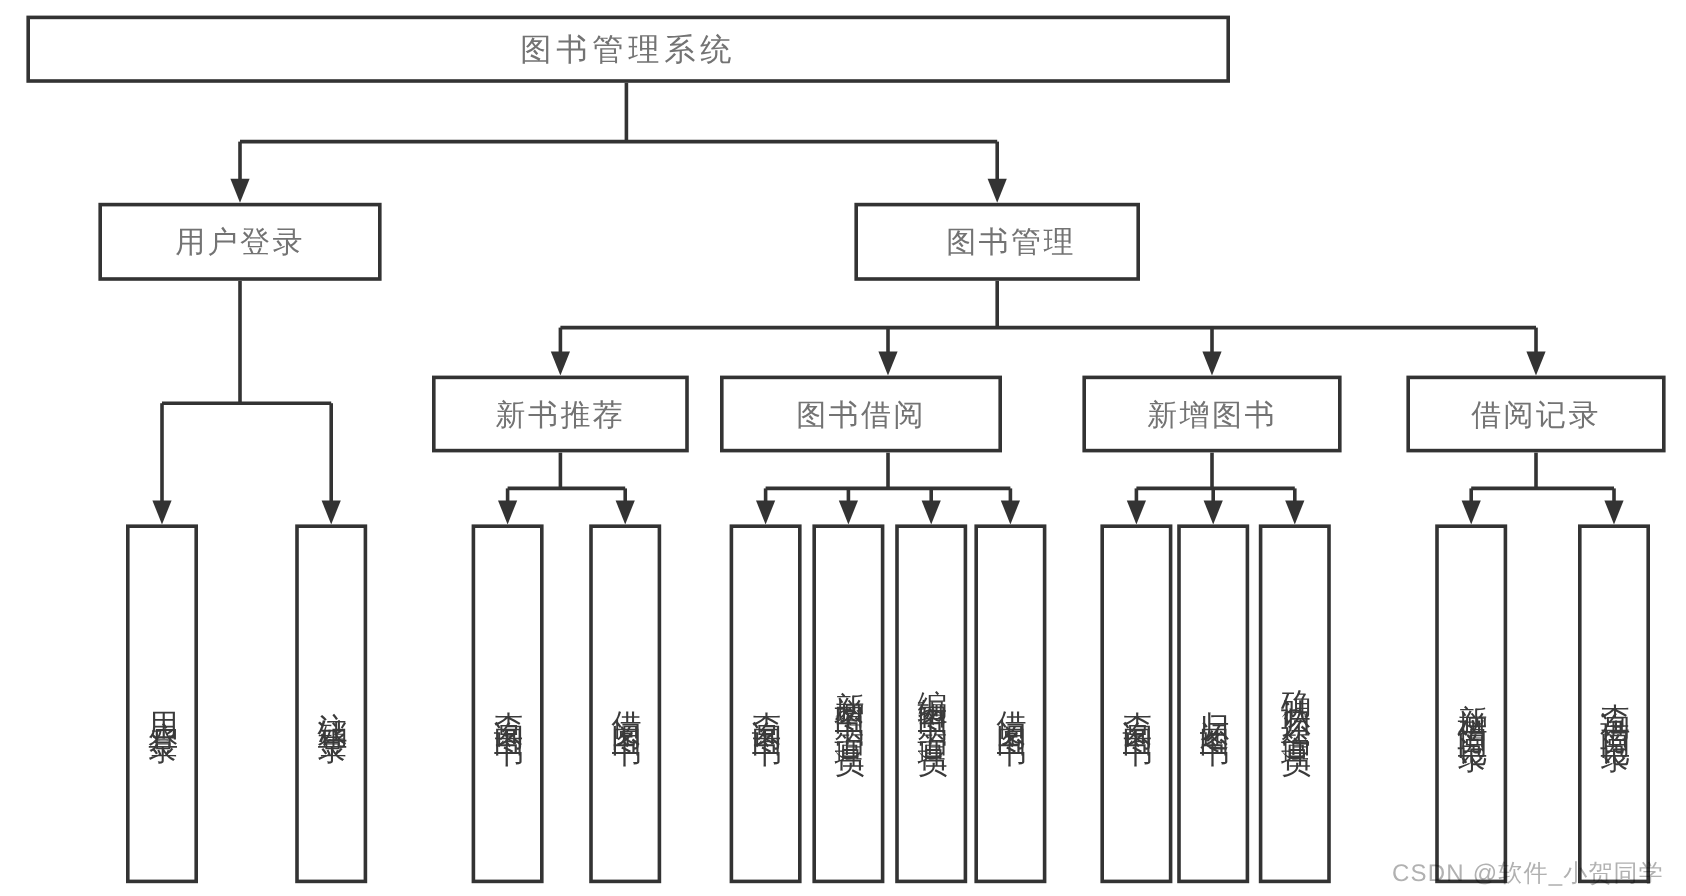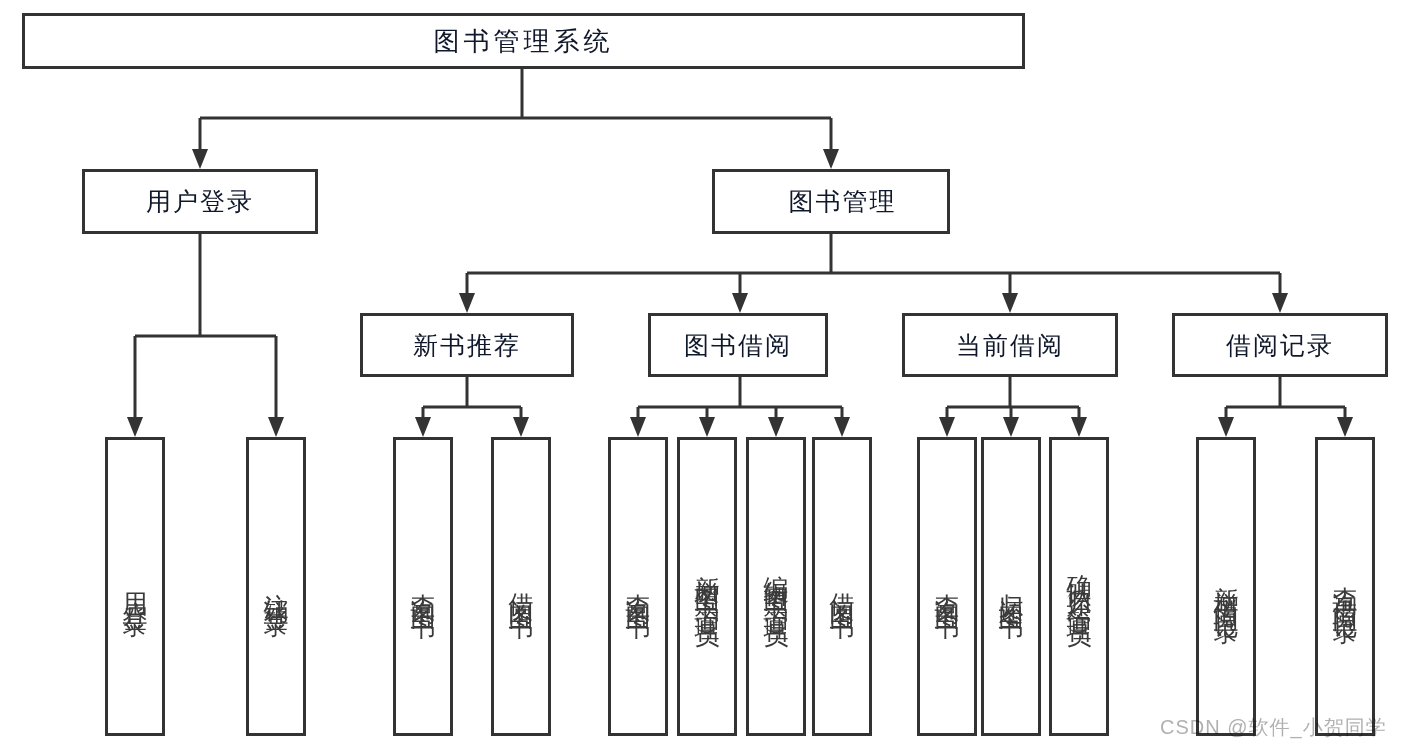--- a/index.html
+++ b/index.html
@@ -30,21 +30,21 @@
     stroke: none;
   }
   .hbox {
     position: absolute;
     box-sizing: border-box;
     border: 3px solid #333333;
     background: #ffffff;
     display: flex;
     align-items: center;
     justify-content: center;
-    color: #0f172a;
+    color: #737373;
     font-size: 25px;
     letter-spacing: 2px;
     z-index: 2;
     white-space: nowrap;
   }
   .hbox.root {
     font-size: 26px;
     letter-spacing: 4px;
   }
   .vbox {
@@ -161,22 +161,22 @@
       <polygon points="1337,417 1353,417 1345,437"></polygon>
     </g>
   </svg>
 
   <div class="hbox root" style="left:22px; top:13px; width:1003px; height:56px;">图书管理系统</div>
 
   <div class="hbox" style="left:82px; top:169px; width:236px; height:65px;">用户登录</div>
   <div class="hbox" style="left:712px; top:169px; width:238px; height:65px;padding-left:23px;">图书管理</div>
 
   <div class="hbox" style="left:360px; top:313px; width:214px; height:64px;">新书推荐</div>
-  <div class="hbox" style="left:648px; top:313px; width:180px; height:64px;">图书借阅</div>
-  <div class="hbox" style="left:902px; top:313px; width:216px; height:64px;">当前借阅</div>
+  <div class="hbox" style="left:600px; top:313px; width:235px; height:64px;">图书借阅</div>
+  <div class="hbox" style="left:902px; top:313px; width:216px; height:64px;">新增图书</div>
   <div class="hbox" style="left:1172px; top:313px; width:216px; height:64px;font-family:Liberation Serif, serif;">借阅记录</div>
 
   <div class="vbox" style="left:105px;">
     <span class="vlabel">用户登录</span>
   </div>
   <div class="vbox" style="left:246px;">
     <span class="vlabel">注销登录</span>
   </div>
   <div class="vbox" style="left:393px;">
     <span class="vlabel">查询图书</span>

